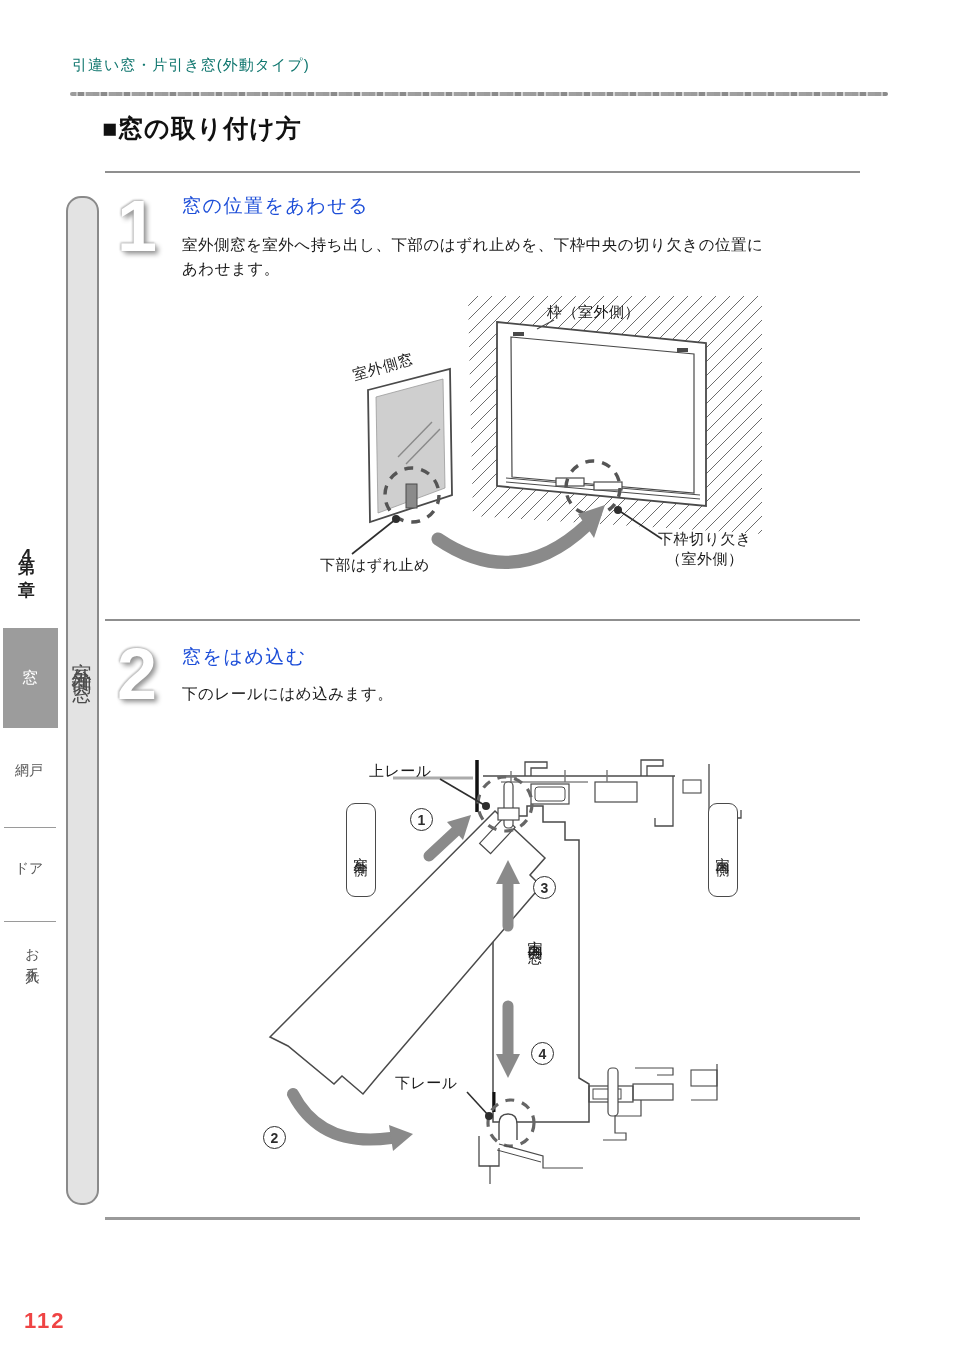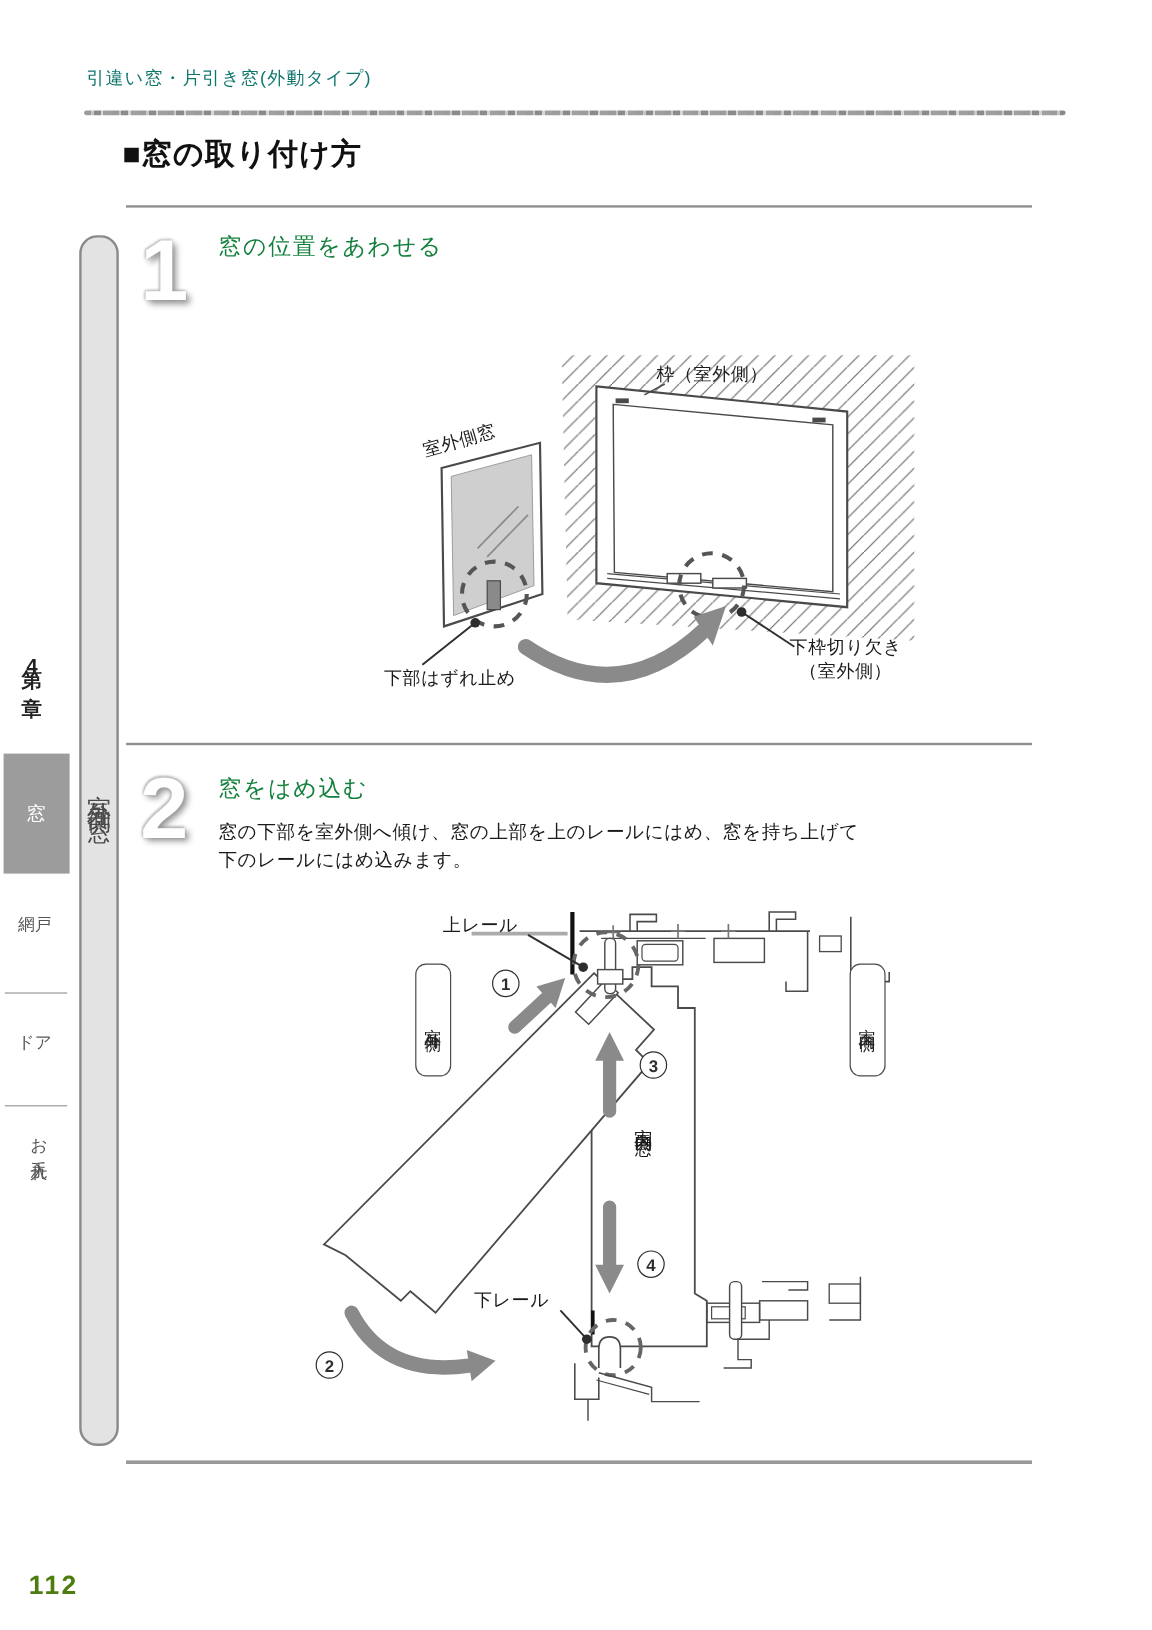--- a/index.html
+++ b/index.html
@@ -30,35 +30,35 @@
   .capsule-label { left:50%; top:448px; transform:translateX(-50%);
     writing-mode:vertical-rl; text-orientation:upright; font-size:20px; color:#4a4a4a; letter-spacing:7px; }
 
   
   .rule { left:105px; width:755px; height:2px; background:#8f8f8f; }
   .rule.r1 { top:171px; } .rule.r2 { top:619px; } .rule.r3 { top:1217px; height:3px; background:#9a9a9a; }
 
   
   .step-num { width:70px; text-align:center; font-size:72px; font-weight:bold; color:#fff; line-height:1;
     text-shadow:3px 3px 5px #969696, -1px -1px 2px #c2c2c2, 0 0 3px #a8a8a8; }
-  .step-head { font-size:19px; color:#15803d; letter-spacing:1.5px; }
+  .step-head { font-size:19px; color:#1d4ed8; letter-spacing:1.5px; }
   .step-body { font-size:15.5px; color:#1a1a1a; line-height:1.55; letter-spacing:.5px; }
 
   
   .diagram { overflow:visible; }
   .dlabel { position:absolute; font-size:15px; color:#1a1a1a; white-space:nowrap; letter-spacing:.5px; }
   .dlabel.v { writing-mode:vertical-rl; text-orientation:upright; letter-spacing:3px; }
   .legend-box { position:absolute; width:30px; height:94px; border:1.6px solid #4a4a4a; border-radius:9px;
     background:#fff; display:flex; align-items:center; justify-content:center;
     writing-mode:vertical-rl; text-orientation:upright; font-size:14px; color:#222; letter-spacing:3px; }
   .marker { position:absolute; width:23px; height:23px; border:1.7px solid #2e2e2e; border-radius:50%;
     background:#fff; display:flex; align-items:center; justify-content:center;
     font-size:14px; font-weight:bold; color:#2e2e2e; }
 
-  .page-num { left:24px; top:1308px; font-size:22px; font-weight:600; color:#4d7c0f; letter-spacing:2px;text-align:center; }
+  .page-num { left:24px; top:1308px; font-size:22px; font-weight:600; color:#ef4444; letter-spacing:2px;text-align:center; }
 </style>
 </head>
 <body>
 
 <div id="page">
 
   <div class="abs hdr-text">引違い窓・片引き窓(外動タイプ)</div>
   <div class="abs hdr-rule"></div>
   <div class="abs page-title">■窓の取り付け方</div>
 
@@ -75,20 +75,24 @@
   <div class="abs capsule">
     <div class="abs capsule-label">室外側窓</div>
   </div>
 
   <div class="abs rule r1"></div>
   <div class="abs rule r2"></div>
   <div class="abs rule r3"></div>
 
   <div class="abs step-num" style="left:102px; top:190px;">1</div>
   <div class="abs step-head" style="left:182px; top:193px;">窓の位置をあわせる</div>
+  <div class="abs step-body" style="left:182px; top:233px;">
+    <div>室外側窓を室外へ持ち出し、下部のはずれ止めを、下枠中央の切り欠きの位置に</div>
+    <div>あわせます。</div>
+  </div>
 
   <div class="abs diagram" style="left:300px; top:292px; width:490px; height:318px;">
     <svg width="490" height="318" viewBox="0 0 490 318">
       <defs>
         <pattern id="hatch" width="14" height="14" patternUnits="userSpaceOnUse">
           <line x1="0" y1="14" x2="14" y2="0" stroke="#6d6d6d" stroke-width="1"></line>
         </pattern>
       </defs>
 
       <polygon points="168,4 462,4 462,242 173,224" fill="url(#hatch)"></polygon>
@@ -126,21 +130,20 @@
     <div class="dlabel" style="left:247px; top:11px;">枠（室外側）</div>
     <div class="dlabel" style="left:52px; top:66px; transform:rotate(-16deg);">室外側窓</div>
     <div class="dlabel" style="left:20px; top:264px;text-align:center;">下部はずれ止め</div>
     <div class="dlabel" style="left:358px; top:238px;">下枠切り欠き</div>
     <div class="dlabel" style="left:366px; top:258px;">（室外側）</div>
   </div>
 
   <div class="abs step-num" style="left:102px; top:638px;">2</div>
   <div class="abs step-head" style="left:182px; top:644px;">窓をはめ込む</div>
   <div class="abs step-body" style="left:182px; top:682px;">
-    <div>窓の下部を室外側へ傾け、窓の上部を上のレールにはめ、窓を持ち上げて</div>
     <div>下のレールにはめ込みます。</div>
   </div>
 
   <div class="abs diagram" style="left:243px; top:748px; width:535px; height:455px;">
     <svg width="535" height="455" viewBox="0 0 535 455">
 
       <line x1="150" y1="30" x2="230" y2="30" stroke="#ababab" stroke-width="3"></line>
       <line x1="234" y1="12" x2="234" y2="64" stroke="#111" stroke-width="3.5"></line>
       <line x1="240" y1="28" x2="432" y2="28" stroke="#4a4a4a" stroke-width="1.4"></line>
       <line x1="258" y1="34" x2="345" y2="34" stroke="#4a4a4a" stroke-width="1"></line>

